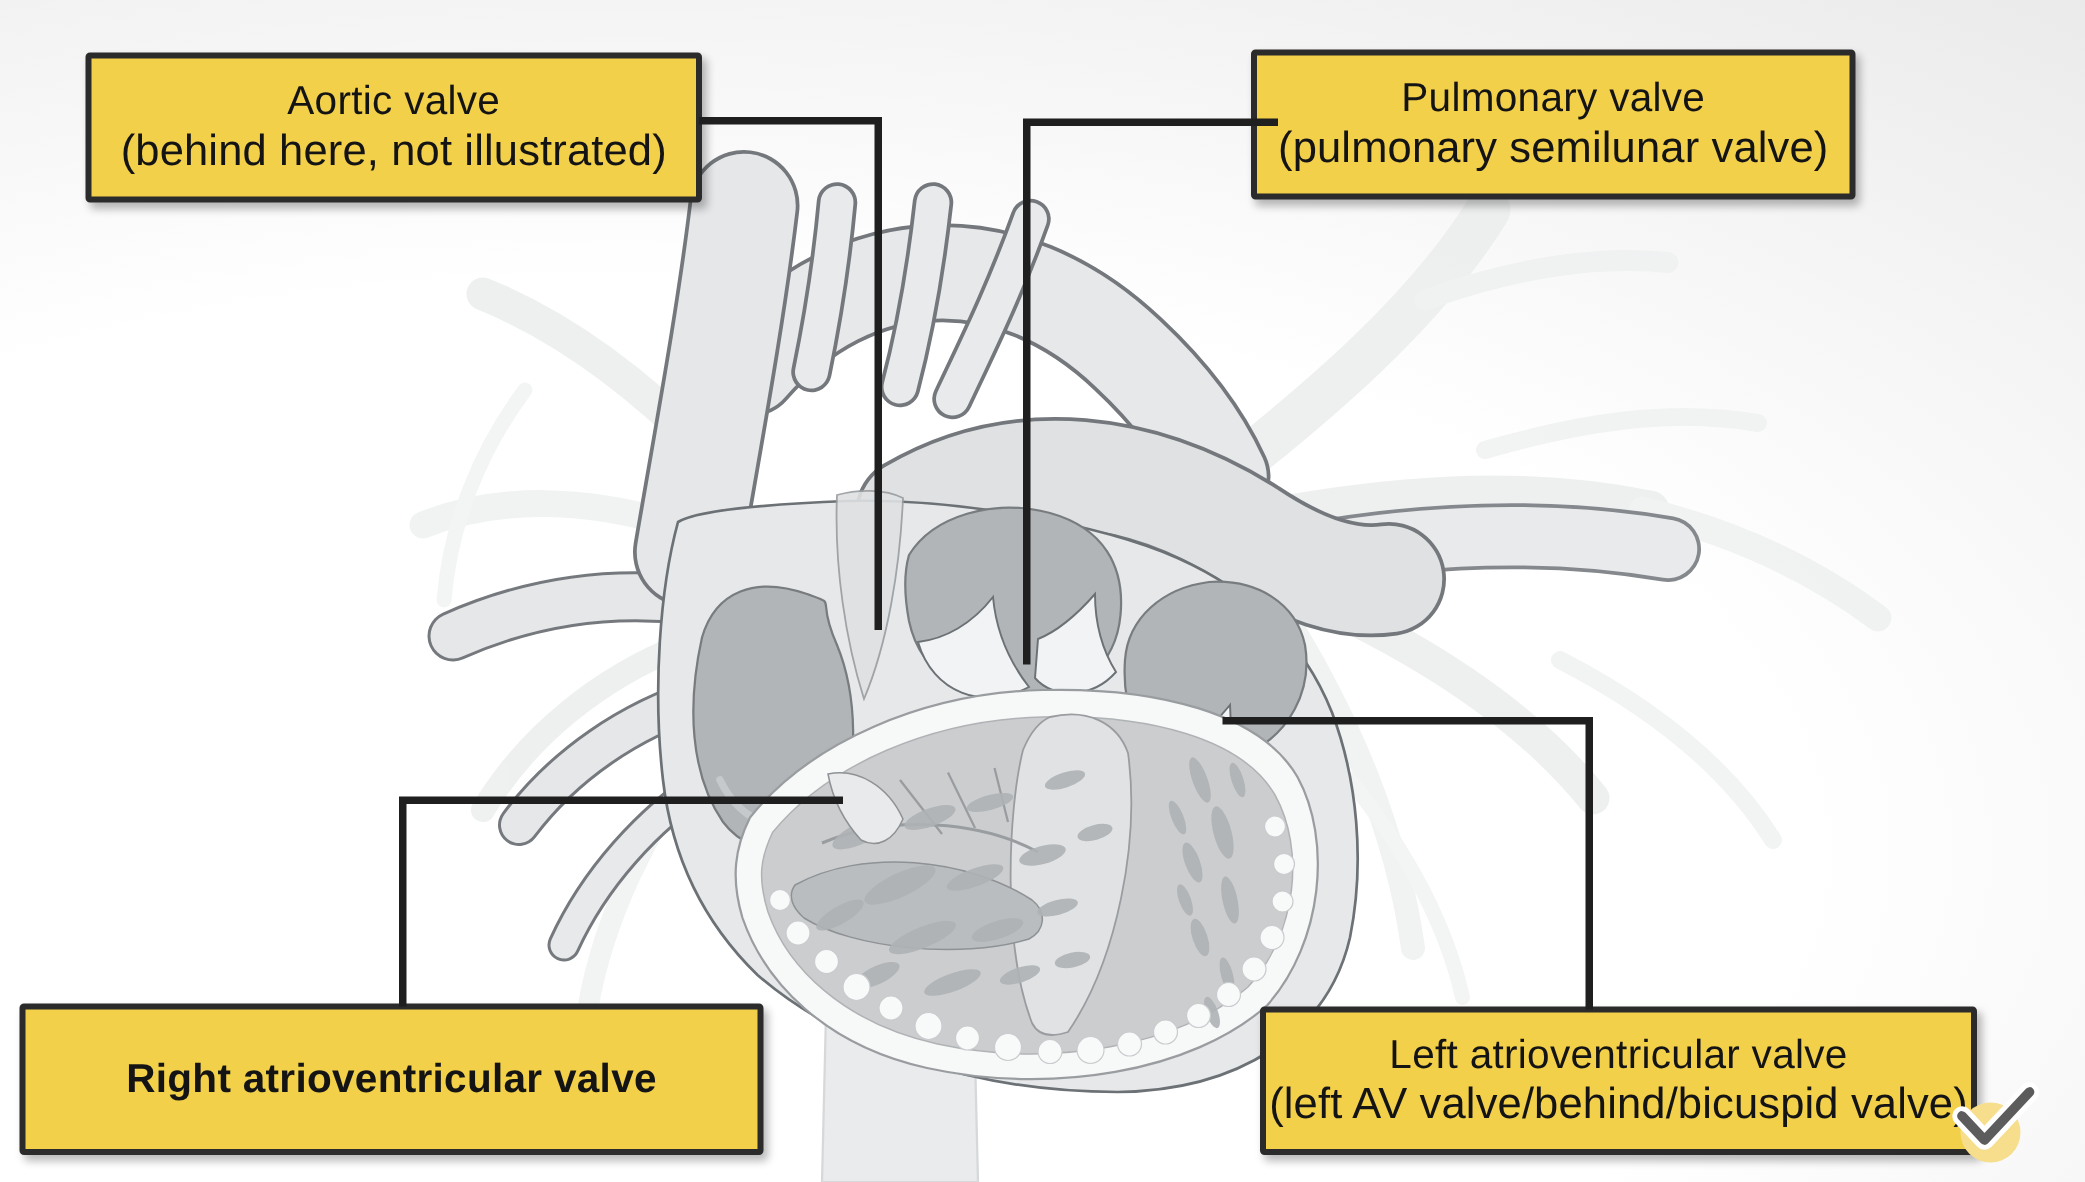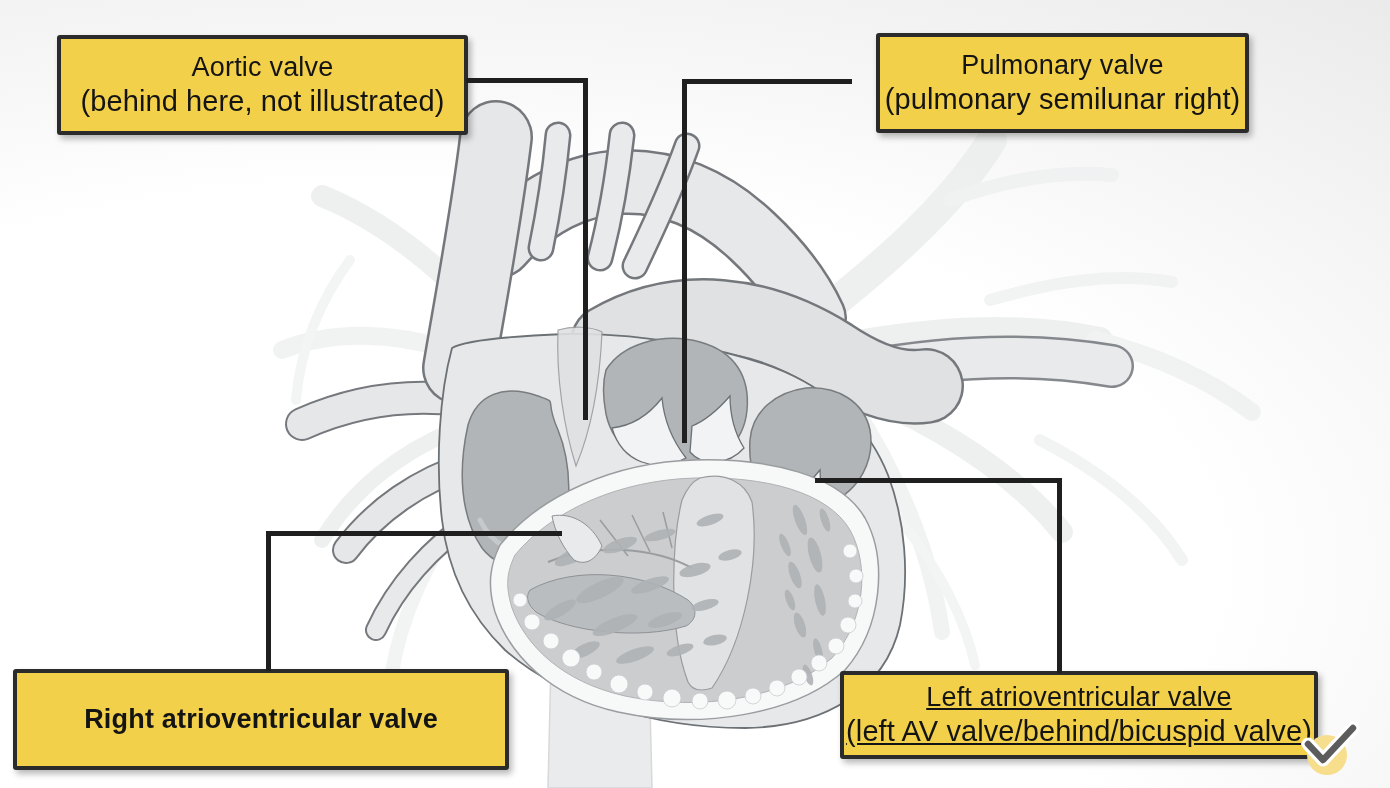--- a/index.html
+++ b/index.html
@@ -20,23 +20,23 @@
     box-shadow: 3px 4px 6px rgba(0,0,0,0.28);
     display: flex; flex-direction: column;
     justify-content: center;
     text-align: center; color: #141414;
     box-sizing: border-box;
   }
   .callout .line1 { font-size: 27px; line-height: 1.2; letter-spacing: 0.2px; }
   .callout .line2 { font-size: 29px; line-height: 1.2; letter-spacing: 0.1px; }
 
   #callout-aortic    { left: 57px;  top: 35px;  width: 411px; height: 100px; }
-  #callout-pulmonary { left: 876px; top: 33px;  width: 373px; height: 100px; }
+  #callout-pulmonary { left: 834px; top: 33px;  width: 403px; height: 100px; }
   #callout-right-av  { left: 13px;  top: 669px; width: 496px; height: 101px; font-weight: bold; }
-  #callout-left-av   { left: 840px; top: 671px; width: 478px; height: 88px; text-decoration: underline; }
+  #callout-left-av   { left: 840px; top: 671px; width: 478px; height: 99px; }
 </style>
 </head>
 <body>
 
 <div class="stage">
 
   <svg class="heart-svg" width="1390" height="788" viewBox="0 0 1390 788">
 
     <g fill="none" stroke-linecap="round" opacity="0.85">
 
@@ -212,21 +212,21 @@
     </g>
   </svg>
 
   <div class="callout" id="callout-aortic">
     <div class="line1">Aortic valve</div>
     <div class="line2">(behind here, not illustrated)</div>
   </div>
 
   <div class="callout" id="callout-pulmonary">
     <div class="line1">Pulmonary valve</div>
-    <div class="line2">(pulmonary semilunar right)</div>
+    <div class="line2">(pulmonary semilunar valve)</div>
   </div>
 
   <div class="callout" id="callout-right-av">
     <div class="line1">Right atrioventricular valve</div>
   </div>
 
   <div class="callout" id="callout-left-av">
     <div class="line1">Left atrioventricular valve</div>
     <div class="line2">(left AV valve/behind/bicuspid valve)</div>
   </div>

